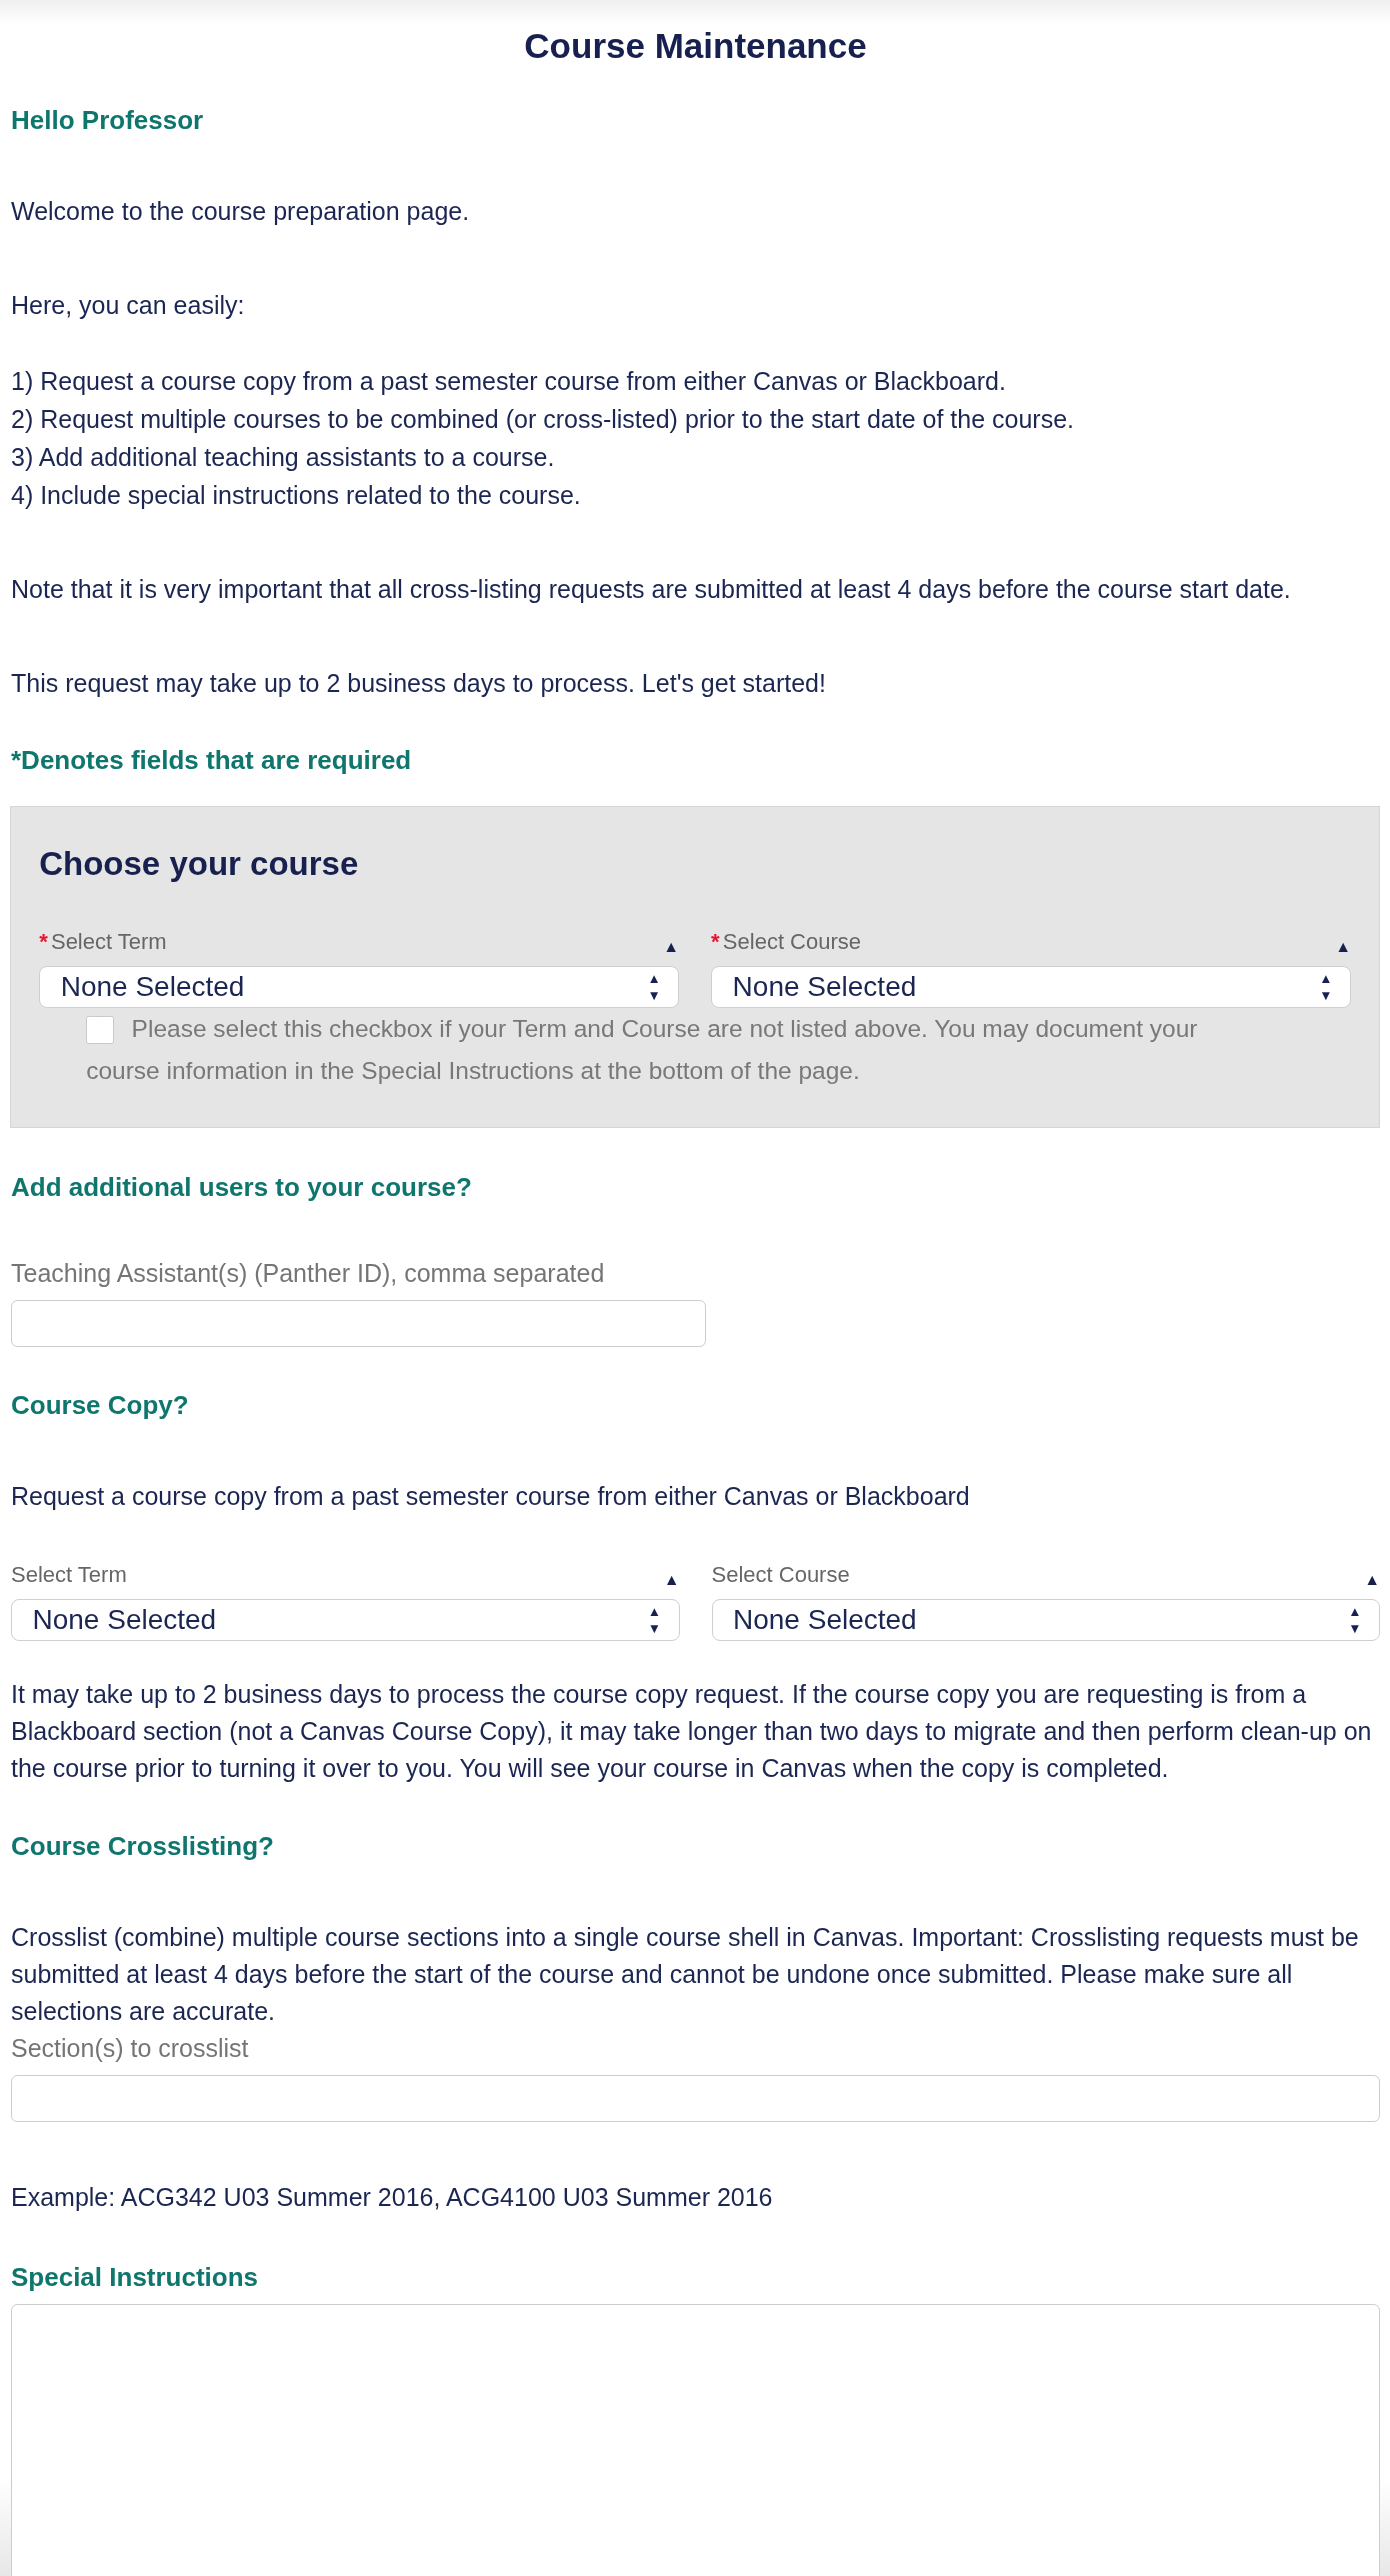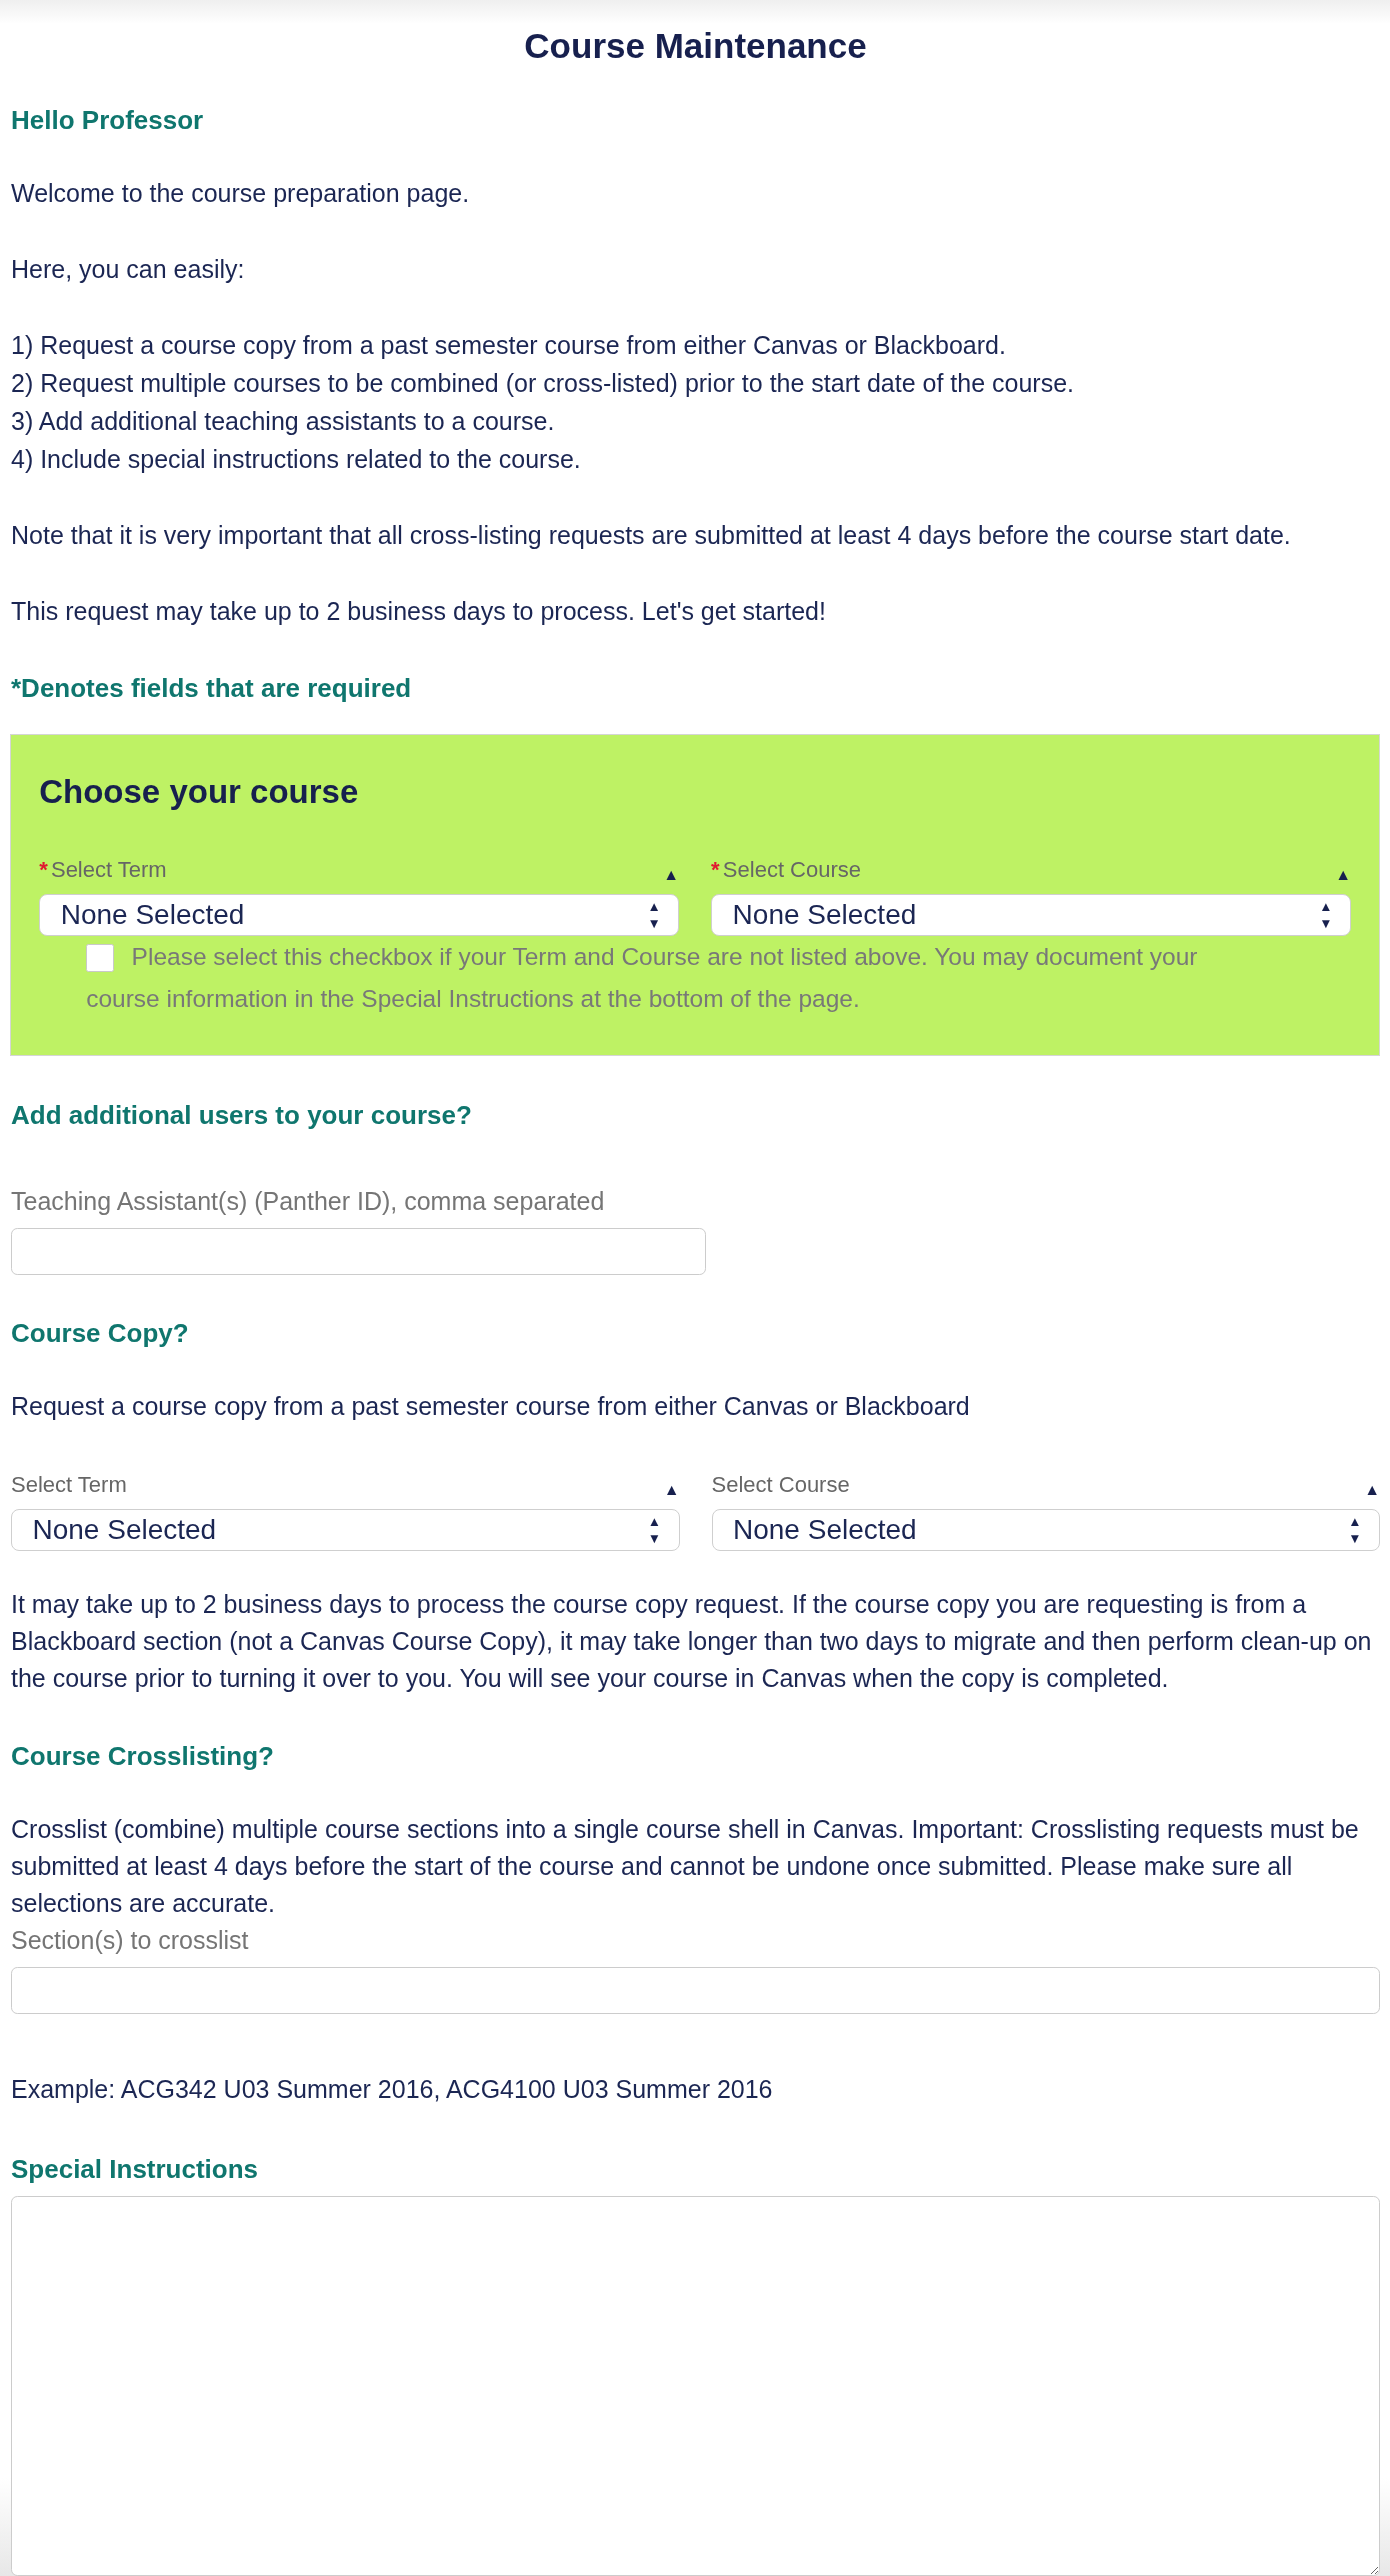--- a/index.html
+++ b/index.html
@@ -29,30 +29,30 @@
     margin: 0;
     color: #0f766e;
   }
   .greeting { margin-top: 39px; }
 
   .para {
     font-size: 25px;
     line-height: 37px;
     margin: 0;
   }
-  .mt-block { margin-top: 39px; }
+  .mt-block { margin-top: 57px; }
 
   .cap-list { margin-top: 38px; }
   .cap-item { font-size: 25px; line-height: 38px; }
 
   
   .panel {
     margin-top: 30px;
     margin-left: -0.8px;
-    background: #bef264;
+    background: #e5e5e5;
     border: 1.6px solid #d5d5d5;
     padding: 38px 28px 35px 28px;
   }
   .panel-heading {
     font-size: 33px;
     font-weight: bold;
     margin: 0;
     color: #17204e;
   }
   .select-grid {

